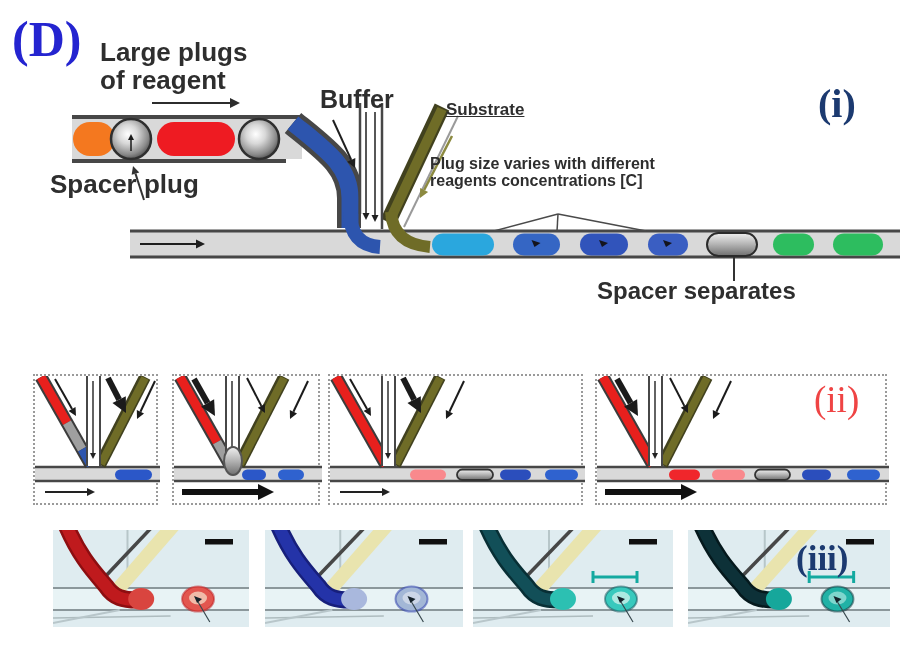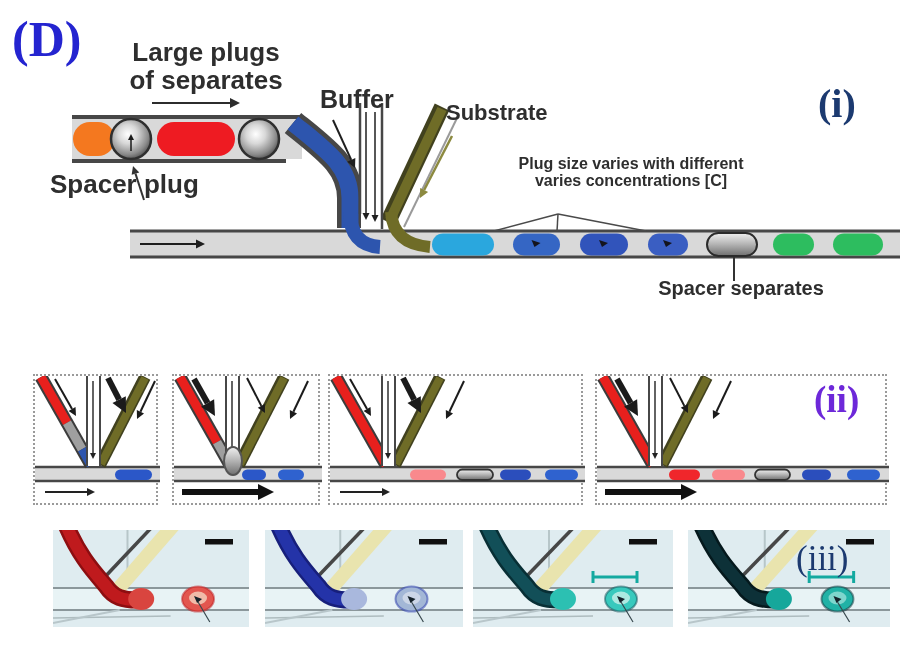--- a/index.html
+++ b/index.html
@@ -1,31 +1,31 @@
 <!DOCTYPE html>
 <html><head>
 <meta charset="utf-8">
 <style>
   html,body{margin:0;padding:0;background:#fff;}
   .stage{position:relative;width:900px;height:645px;background:#ffffff;overflow:hidden;
          font-family:"Liberation Sans",sans-serif;}
   svg{position:absolute;left:0;top:0;}
   .ann{position:absolute;font-weight:bold;color:#2e2e2e;line-height:1.08;}
-  .center{text-align:center;}
+  .center{text-align:left;}
   .lbl-d{left:12px;top:12px;font-family:"Liberation Serif",serif;font-size:50px;font-weight:bold;color:#2424d0;}
   .lbl-i{left:818px;top:82px;font-family:"Liberation Serif",serif;font-size:40px;font-weight:bold;color:#1c3a70;}
-  .lbl-ii{left:814px;top:380px;font-family:"Liberation Serif",serif;font-size:37px;font-weight:bold;color:#6d28d9;}
-  .lbl-iii{left:796px;top:540px;font-family:"Liberation Serif",serif;font-size:35px;font-weight:normal;color:#1c3a70;z-index:5;}
+  .lbl-ii{left:814px;top:380px;font-family:"Liberation Serif",serif;font-size:37px;font-weight:normal;color:#ef4444;}
+  .lbl-iii{left:796px;top:540px;font-family:"Liberation Serif",serif;font-size:35px;font-weight:bold;color:#1c3a70;z-index:5;}
   .lbl-largeplugs{left:100px;top:38px;width:212px;font-size:26px;}
   .lbl-buffer{left:320px;top:86px;font-size:25px;}
-  .lbl-substrate{left:446px;top:101px;font-size:22px;}
+  .lbl-substrate{left:446px;top:101px;font-size:17px;text-decoration:underline;}
   .lbl-spacerplug{left:50px;top:170px;font-size:26px;}
   .lbl-carrier{left:16px;top:206px;width:110px;font-size:25px;}
   .lbl-plugsize{left:430px;top:155px;width:402px;font-size:16px;}
-  .lbl-spacersep{left:597px;top:278px;width:288px;font-size:20px;}
+  .lbl-spacersep{left:597px;top:278px;width:288px;font-size:24px;}
   .iibox{position:absolute;top:374px;height:131px;border:2px dotted #9a9a9a;box-sizing:border-box;background:#fff;}
   .iibox svg{position:absolute;left:0;top:0;}
   .micro{position:absolute;top:530px;height:97px;}
   .micro svg{position:absolute;left:0;top:0;}
 </style>
 </head>
 <body>
 
 <div class="stage">
 
@@ -97,28 +97,28 @@
       <line x1="558" y1="214" x2="557" y2="231" stroke="#4a4a4a" stroke-width="1.5"></line>
       <line x1="558" y1="214" x2="646" y2="231" stroke="#4a4a4a" stroke-width="1.5"></line>
       <line x1="734" y1="257" x2="734" y2="281" stroke="#333333" stroke-width="2"></line>
     </svg>
 
   <div class="ann lbl-d">(D)</div>
   <div class="ann lbl-i">(i)</div>
 
   <div class="ann lbl-largeplugs center">
     <div>Large plugs</div>
-    <div>of separates</div>
+    <div>of reagent</div>
   </div>
   <div class="ann lbl-buffer">Buffer</div>
   <div class="ann lbl-substrate">Substrate</div>
   <div class="ann lbl-spacerplug">Spacer plug</div>
   <div class="ann lbl-plugsize center">
     <div>Plug size varies with different</div>
-    <div>varies concentrations [C]</div>
+    <div>reagents concentrations [C]</div>
   </div>
   <div class="ann lbl-spacersep center">
     <div>Spacer separates</div>
   </div>
 
   <div class="iibox" style="left: 33px; width: 125px;">
       <svg width="125" height="127" viewBox="0 0 125 127">
         <defs>
           <radialGradient id="gSphB0" cx="42%" cy="38%" r="68%">
             <stop offset="0%" stop-color="#ffffff"></stop>

